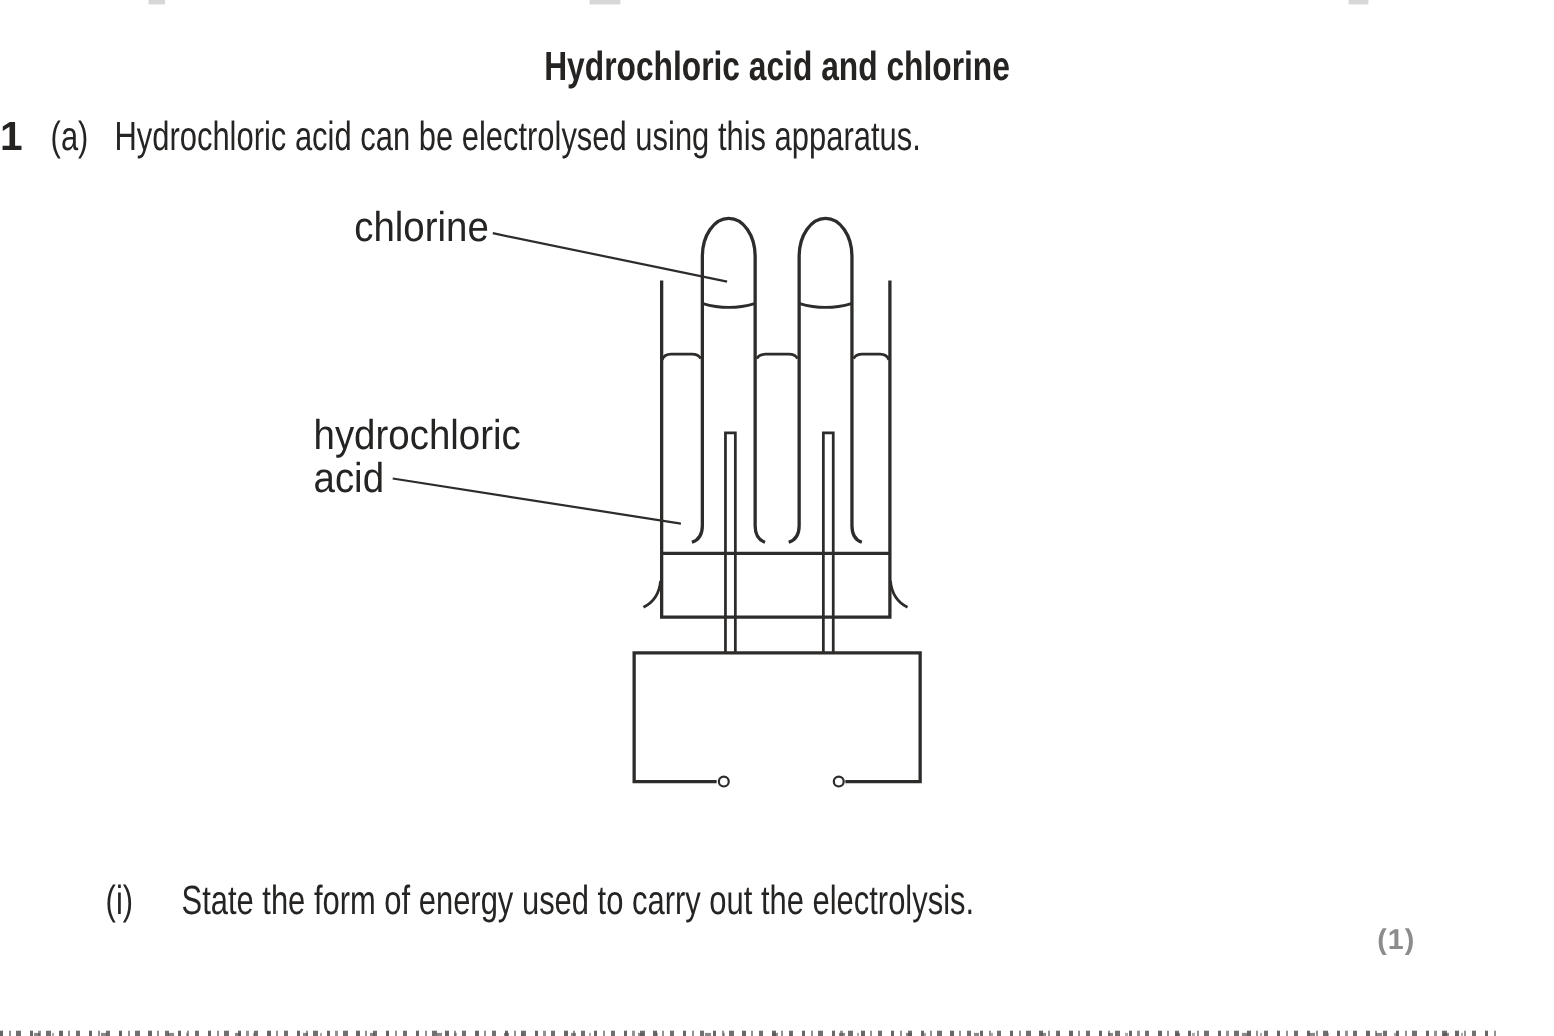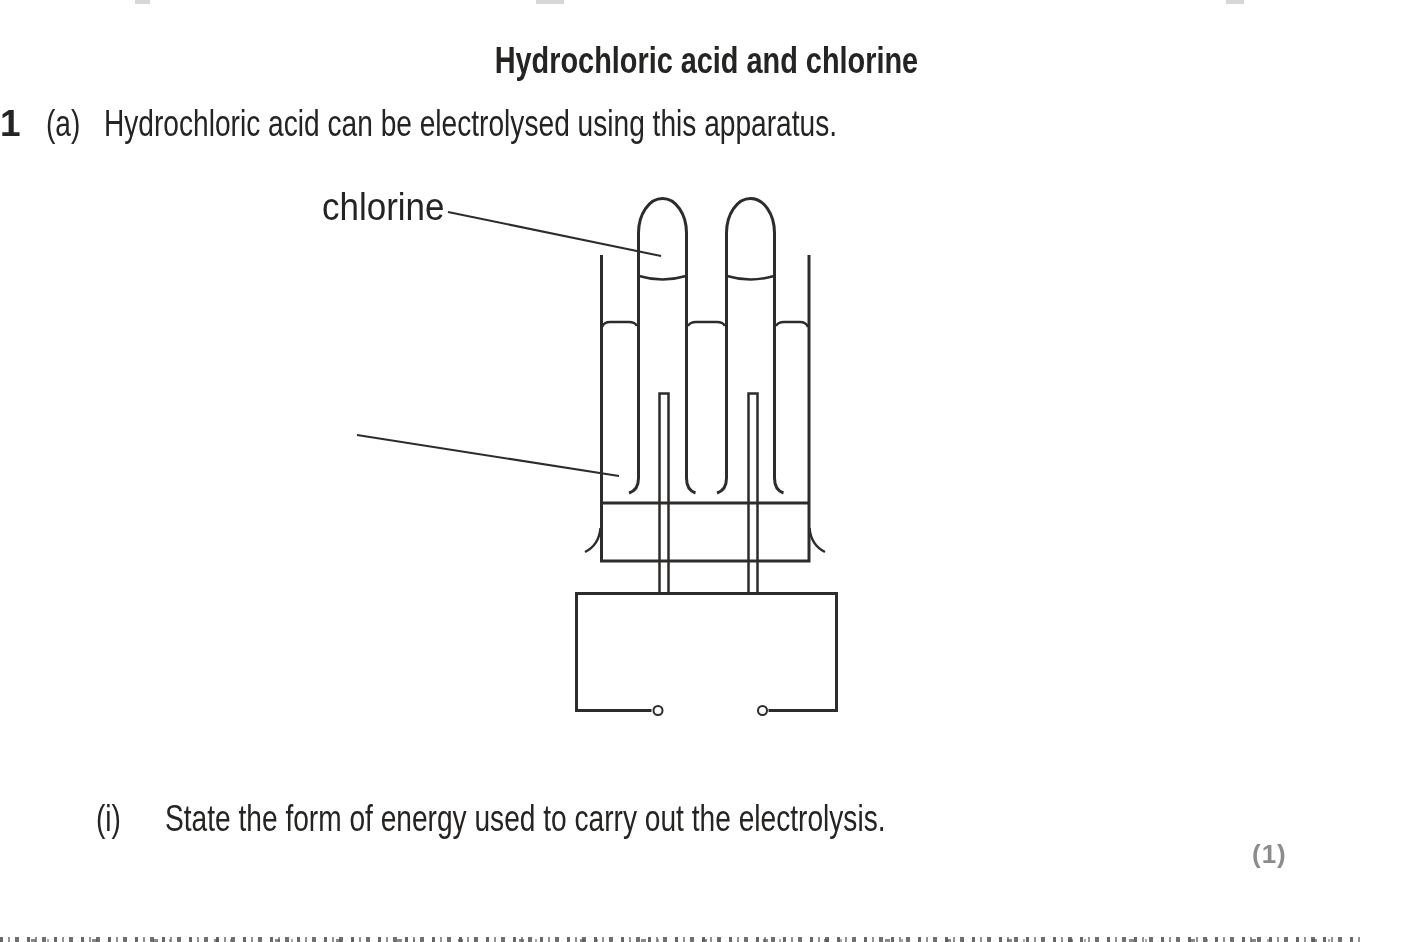--- a/index.html
+++ b/index.html
@@ -83,20 +83,24 @@
     <path d="M748.5 593 V393.5 H757.5 V593" stroke-width="2.5"></path>
 
     <path d="M651.5 710.5 H576.5 V593.5 H836.5 V710.5 H768.5" stroke-width="3"></path>
     <circle cx="658" cy="710.5" r="4.5" stroke-width="2"></circle>
     <circle cx="762.5" cy="710.5" r="4.5" stroke-width="2"></circle>
   </svg>
 
   <div class="dia-label label-chlorine">
     <span class="squeeze">chlorine</span>
   </div>
+  <div class="dia-label label-acid">
+    <span class="squeeze">hydrochloric</span><br>
+    <span class="squeeze">acid</span>
+  </div>
 
   <div class="sub-line">
     <span class="sub-label"><span class="condensed">(i)</span></span>
     <span class="sub-text"><span class="condensed">State the form of energy used to carry out the electrolysis.</span></span>
   </div>
 
   <div class="marks">(1)</div>
 
   <div class="edge-top" style="left:135px;width:15px;"></div>
   <div class="edge-top" style="left:536px;width:28px;"></div>

